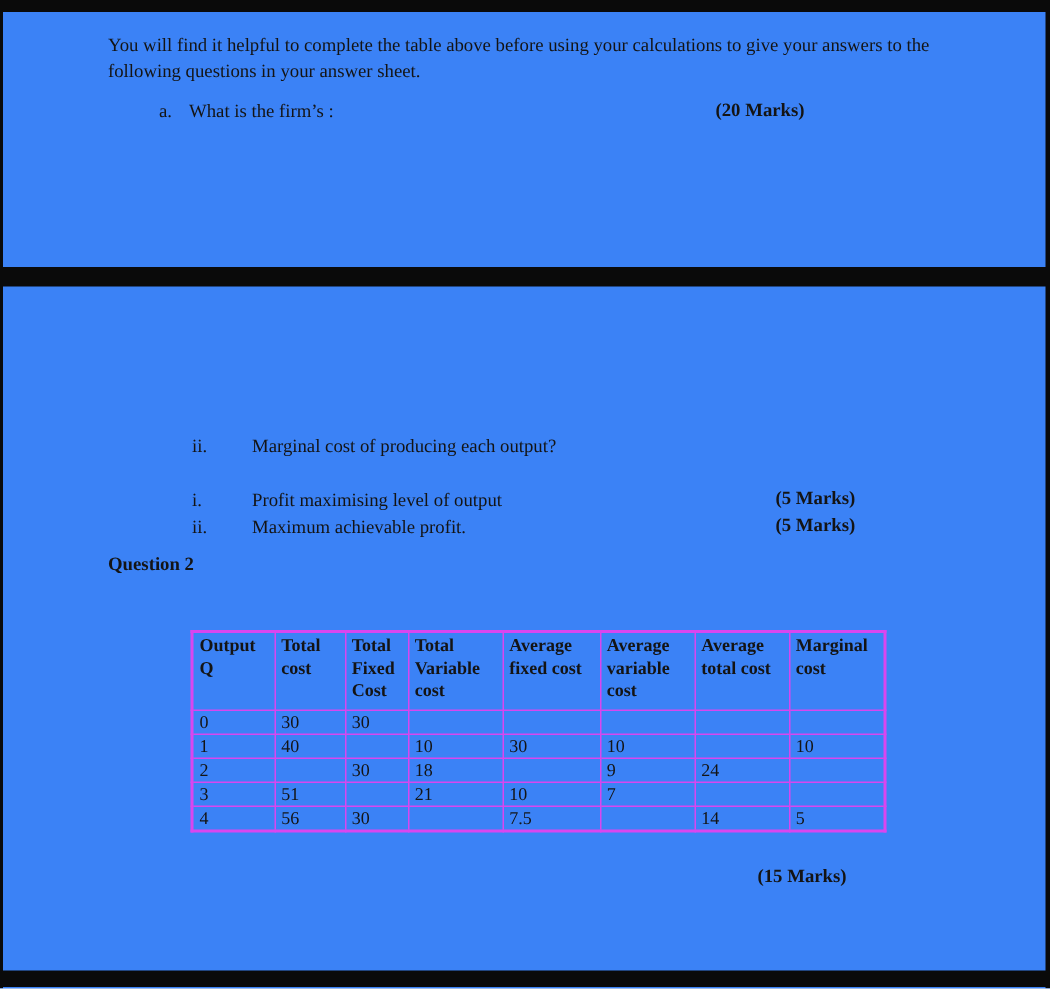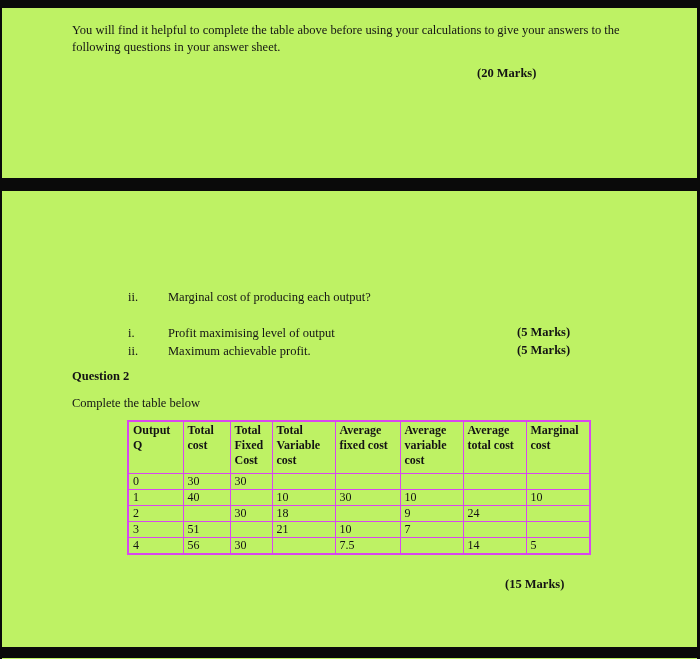--- a/index.html
+++ b/index.html
@@ -1,19 +1,19 @@
 <!DOCTYPE html>
 <html><head>
 <meta charset="utf-8">
 <style>
   html,body{margin:0;padding:0;background:#e9e9e9;}
   .page{
     position:relative;
     width:700px;height:659px;
-    background:#bef264;
+    background:#3b82f6;
     font-family:"Liberation Serif","DejaVu Serif",serif;
     color:#141414;
     overflow:hidden;
   }
   .bar{position:absolute;left:0;width:700px;background:#0a0a0a;}
   .bar.top{top:0;height:8px;}
   .bar.mid{top:178px;height:13px;}
   .bar.bottom{top:647px;height:11px;}
   .edge{position:absolute;top:0;height:659px;background:#0a0a0a;}
   .edge.left{left:0;width:2px;}
@@ -72,38 +72,40 @@
 <body>
 
 <div class="page">
 
   <div class="bar top"></div>
   <div class="edge left"></div>
   <div class="edge right"></div>
 
   <p class="para">You will find it helpful to complete the table above before using your calculations to give your answers to the following questions in your answer sheet.</p>
 
+  <div class="line item-a">
+    <span class="lbl">a.</span><span>What is the firm’s :</span>
+  </div>
   <div class="marks m20">(20 Marks)</div>
 
   <div class="bar mid"></div>
 
   <div class="line roman it-1">
     <span class="lbl">ii.</span><span>Marginal cost of producing each output?</span>
   </div>
   <div class="line roman it-4">
     <span class="lbl">ii.</span><span>Maximum achievable profit.</span>
   </div>
   <div class="line roman it-3">
     <span class="lbl">i.</span><span>Profit maximising level of output</span>
   </div>
   <div class="marks m5a">(5 Marks)</div>
   <div class="marks m5b">(5 Marks)</div>
 
   <div class="q2">Question 2</div>
-  <div class="caption">Complete the table below</div>
 
   <table class="cost">
     <colgroup>
       <col>
         <col>
         <col>
         <col>
         <col>
         <col>
         <col>

